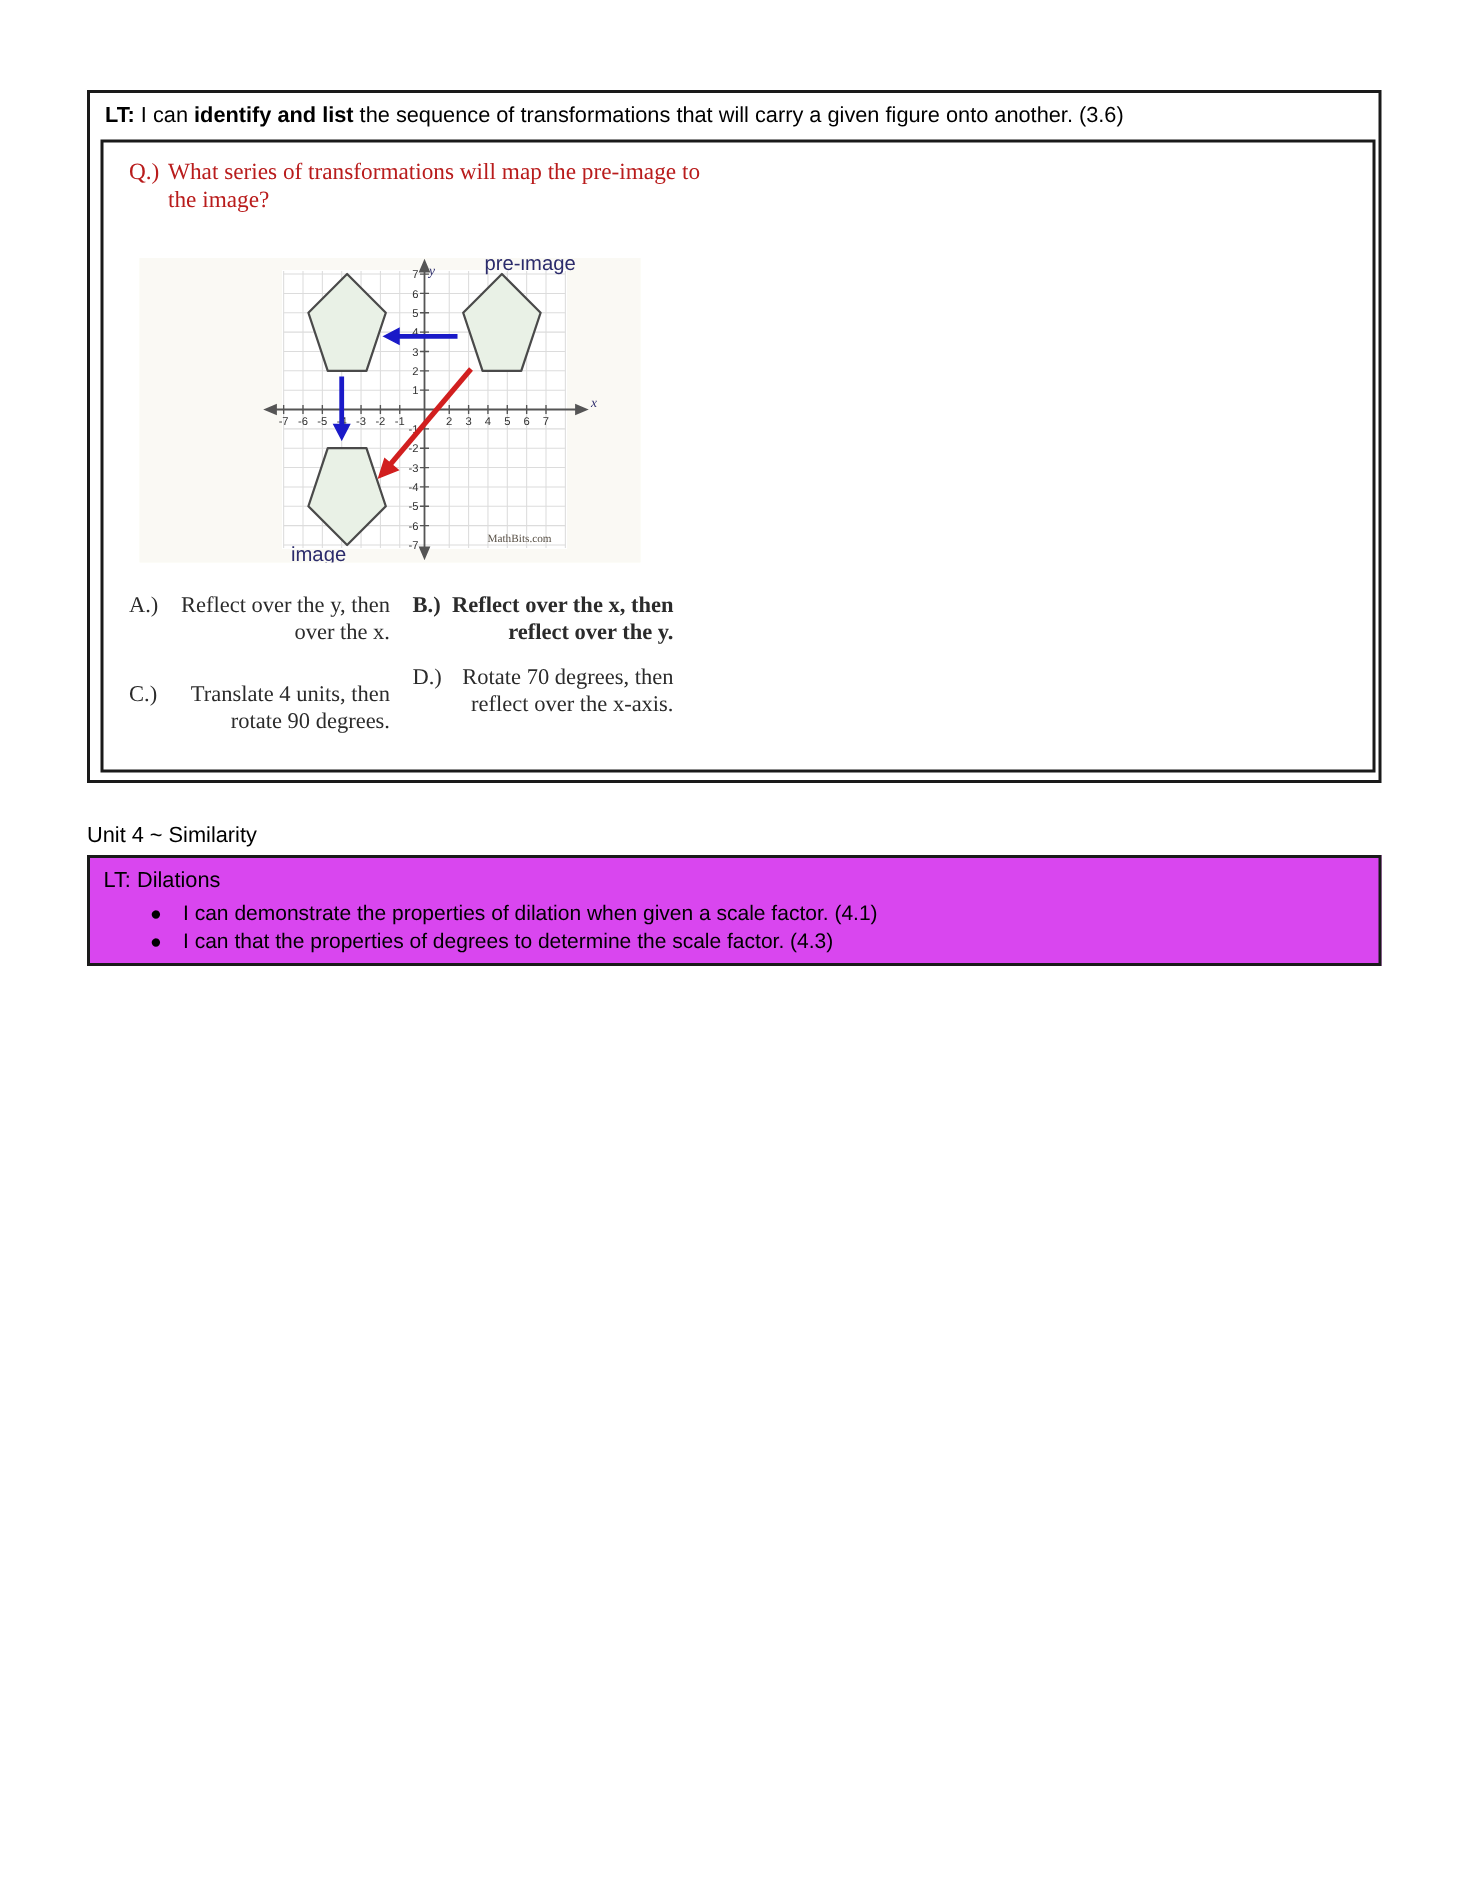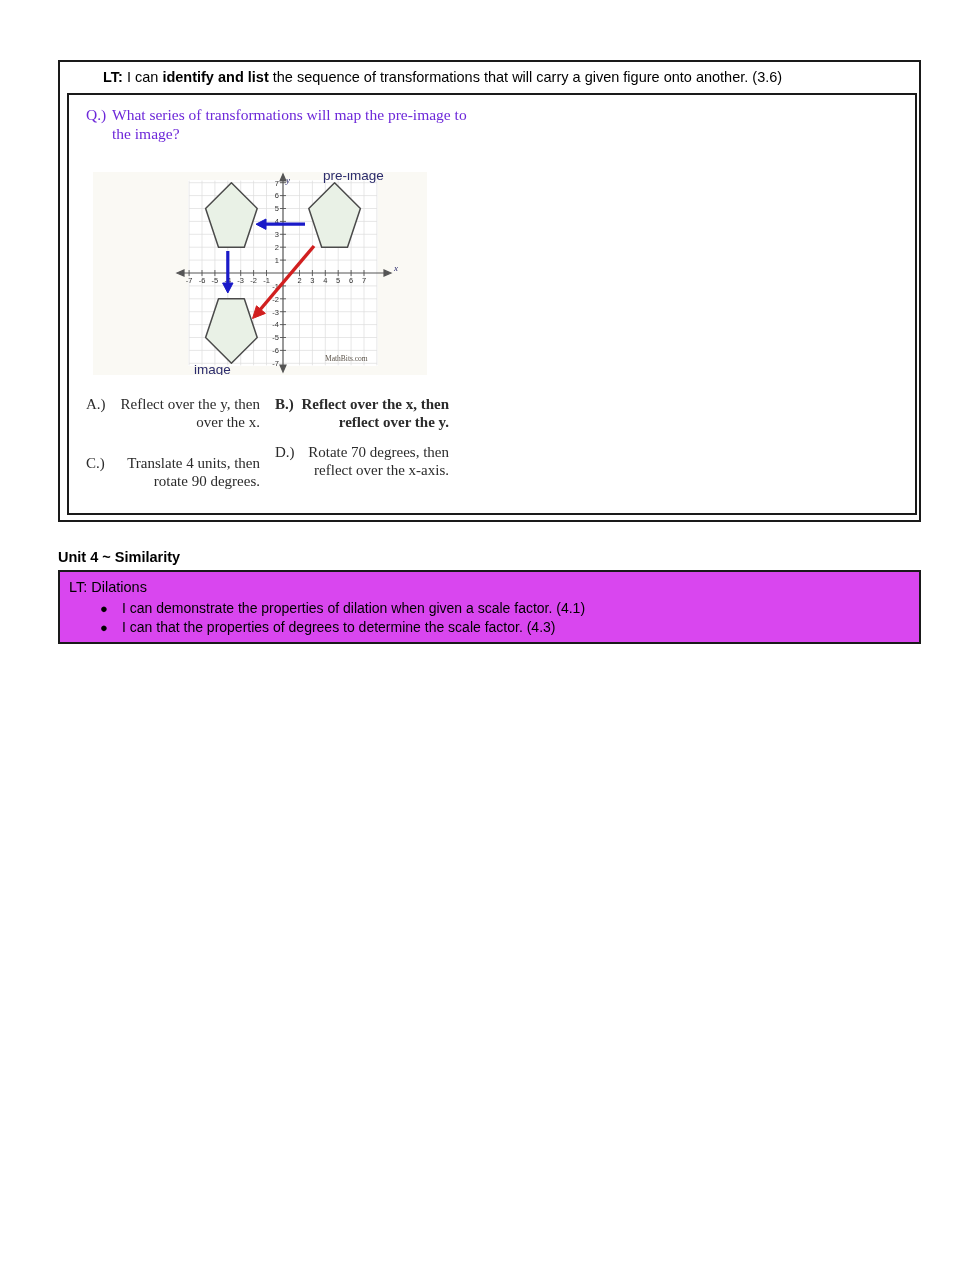--- a/index.html
+++ b/index.html
@@ -28,21 +28,20 @@
     background: #ffffff;
   }
   .lt-heading {
     position: absolute;
     left: 10px;
     top: 6px;
     font-size: 14.5px;
     line-height: 18px;
     color: #000;
     white-space: nowrap;
-    margin-left: 33px;
   }
   .lt-heading .b { font-weight: bold; }
 
   .inner-box {
     position: absolute;
     left: 7px;
     top: 31px;
     width: 850px;
     height: 422px;
     border: 2px solid #1a1a1a;
@@ -52,21 +51,21 @@
 
   
   .question {
     position: absolute;
     left: 17px;
     top: 10px;
     width: 400px;
     font-family: "Liberation Serif", serif;
     font-size: 15.5px;
     line-height: 19px;
-    color: #6d28d9;
+    color: #b91c1c;
   }
   .question .qlabel {
     display: inline-block;
     width: 26px;
     vertical-align: top;
   }
   .question .qtext {
     display: inline-block;
     width: 360px;
     vertical-align: top;
@@ -113,21 +112,21 @@
   .choice-b { left: 189px; top: 0px; font-weight: bold; }
   .choice-c { left: 0px;   top: 59px; }
   .choice-d { left: 189px; top: 48px; }
 
   
   .unit4-title {
     position: absolute;
     left: 58px;
     top: 548px;
     font-size: 14.5px;
-    font-weight: bold;
+    font-weight: normal;
     line-height: 18px;
   }
   .unit4-box {
     position: absolute;
     left: 58px;
     top: 570px;
     width: 863px;
     height: 74px;
     border: 2px solid #1a1a1a;
     box-sizing: border-box;

